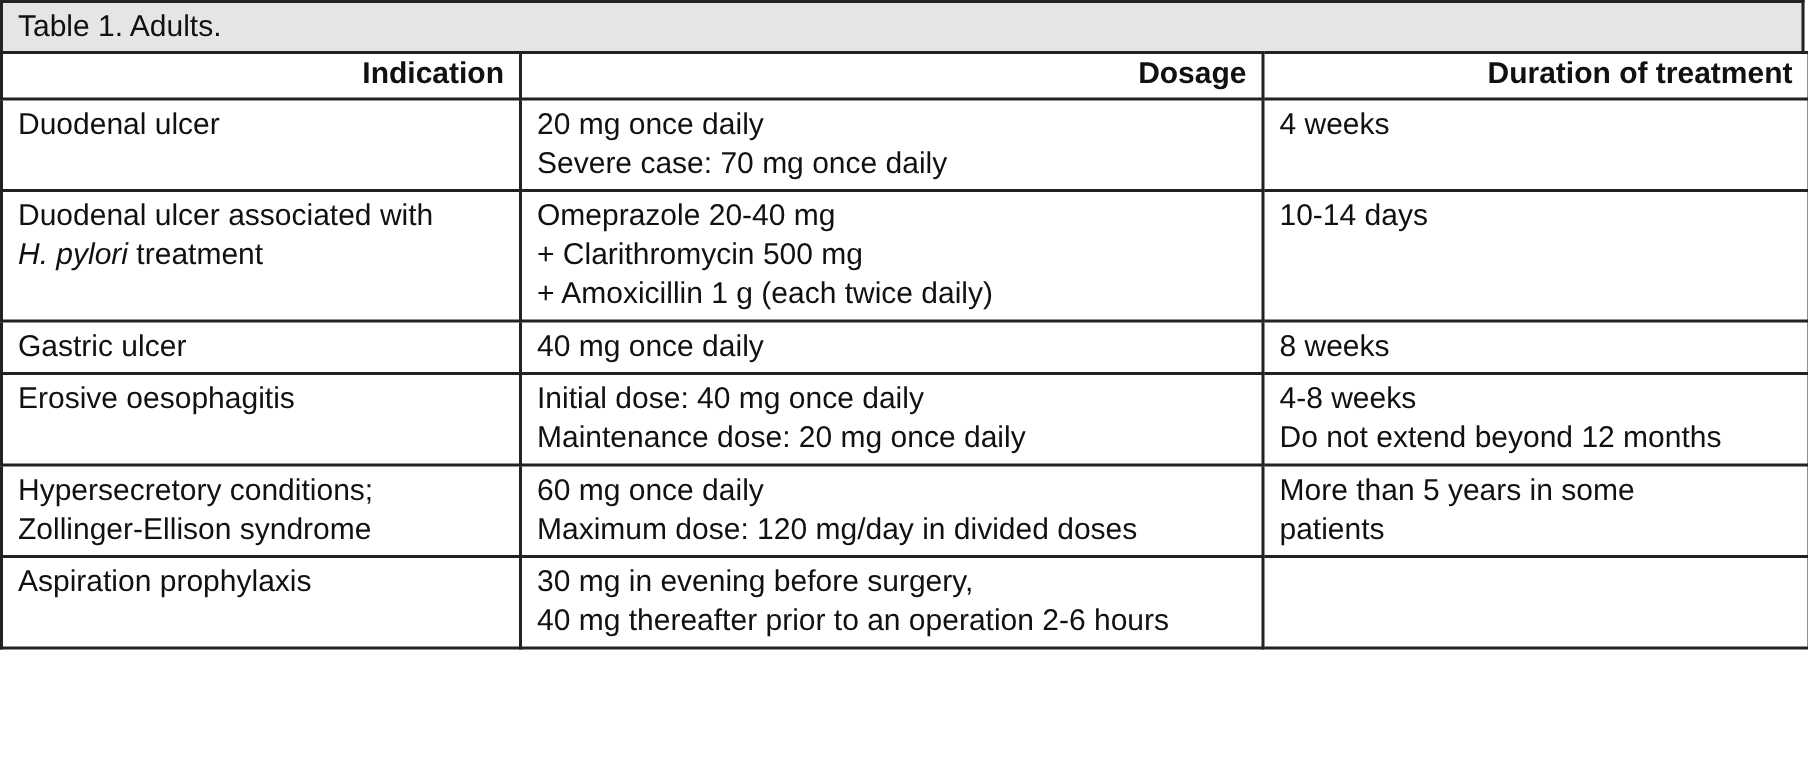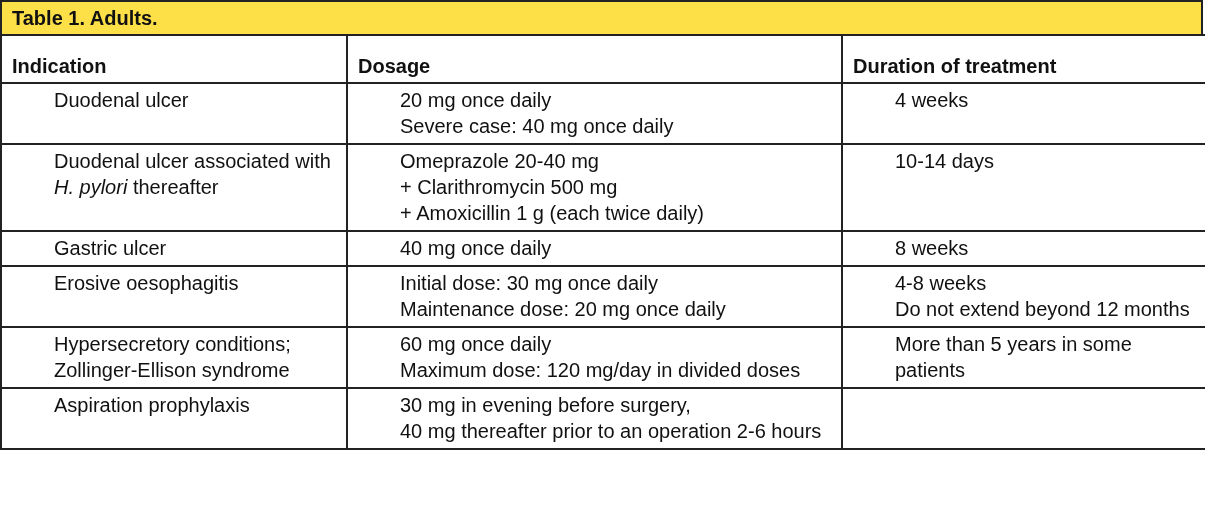--- a/index.html
+++ b/index.html
@@ -1,33 +1,33 @@
 <!DOCTYPE html>
 <html><head>
   <meta charset="utf-8">
   <style>
     html, body { margin: 0; padding: 0; background: #ffffff; }
     body { width: 1205px; height: 516px; overflow: hidden; font-family: "Liberation Sans", sans-serif; color: #111; }
     .tbl-wrap { position: absolute; left: 0; top: 0; width: 1203px; }
     .caption {
       box-sizing: border-box;
       height: 34px;
-      background: #fde047;
+      background: #e5e5e5;
       border: 2px solid #222;
       border-bottom: none;
-      font-weight: bold;
+      font-weight: normal;
       font-size: 20px;
       line-height: 32px;
       padding-left: 10px;
     }
     table { border-collapse: collapse; width: 1205px; table-layout: fixed; }
     th, td { border: 2px solid #222; vertical-align: top; font-size: 20px; line-height: 26px; padding: 3px 10px 4px 10px; text-align: left; }
-    th { font-weight: bold; text-align: left; height: 24px; padding-top: 17px; padding-bottom: 3px; }
+    th { font-weight: bold; text-align: right; height: 24px; padding-top: 0; padding-bottom: 3px; }
     col.c1 { width: 346px; } col.c2 { width: 495px; } col.c3 { width: 364px; }
-    .line { display: block; white-space: nowrap; margin-left: 42px; }
+    .line { display: block; white-space: nowrap; }
     em { }
   </style>
 </head>
 <body>
 
 <div class="tbl-wrap">
   <div class="caption">Table 1. Adults.</div>
   <table>
     <colgroup>
         <col class="c1">
@@ -41,30 +41,30 @@
         <th>Duration of treatment</th>
       </tr>
     </thead>
     <tbody>
       <tr style="height:60px">
         <td>
             <span class="line">Duodenal ulcer</span>
           </td>
         <td>
             <span class="line">20 mg once daily</span>
-            <span class="line">Severe case: 40 mg once daily</span>
+            <span class="line">Severe case: 70 mg once daily</span>
           </td>
         <td>
             <span class="line">4 weeks</span>
           </td>
       </tr>
       <tr style="height:85px">
         <td>
             <span class="line">Duodenal ulcer associated with</span>
-            <span class="line"><em>H. pylori</em><span> thereafter</span></span>
+            <span class="line"><em>H. pylori</em><span> treatment</span></span>
           </td>
         <td>
             <span class="line">Omeprazole 20-40 mg</span>
             <span class="line">+ Clarithromycin 500 mg</span>
             <span class="line">+ Amoxicillin 1 g (each twice daily)</span>
           </td>
         <td>
             <span class="line">10-14 days</span>
           </td>
       </tr>
@@ -77,21 +77,21 @@
           </td>
         <td>
             <span class="line">8 weeks</span>
           </td>
       </tr>
       <tr style="height:59px">
         <td>
             <span class="line">Erosive oesophagitis</span>
           </td>
         <td>
-            <span class="line">Initial dose: 30 mg once daily</span>
+            <span class="line">Initial dose: 40 mg once daily</span>
             <span class="line">Maintenance dose: 20 mg once daily</span>
           </td>
         <td>
             <span class="line">4-8 weeks</span>
             <span class="line">Do not extend beyond 12 months</span>
           </td>
       </tr>
       <tr style="height:59px">
         <td>
             <span class="line">Hypersecretory conditions;</span>

